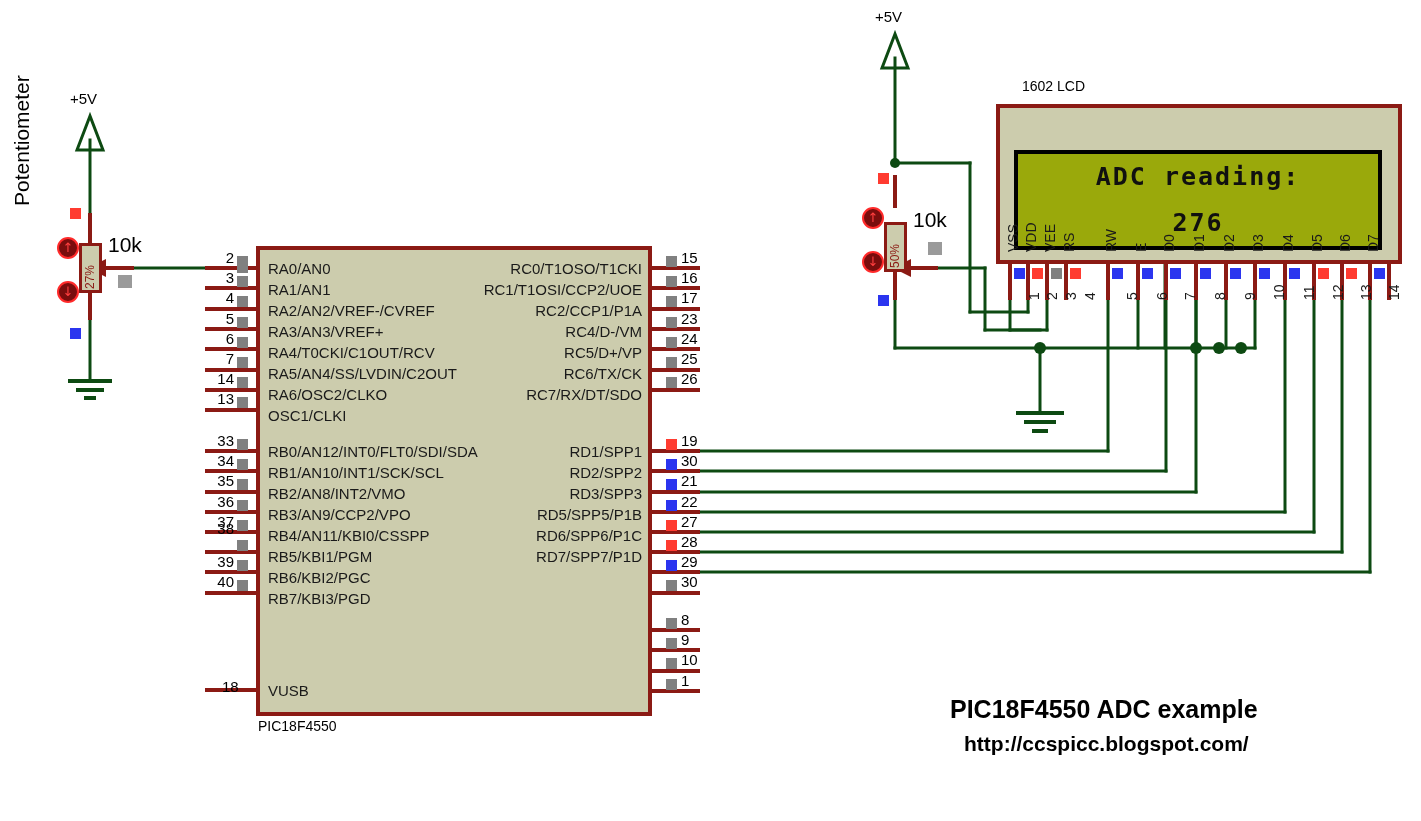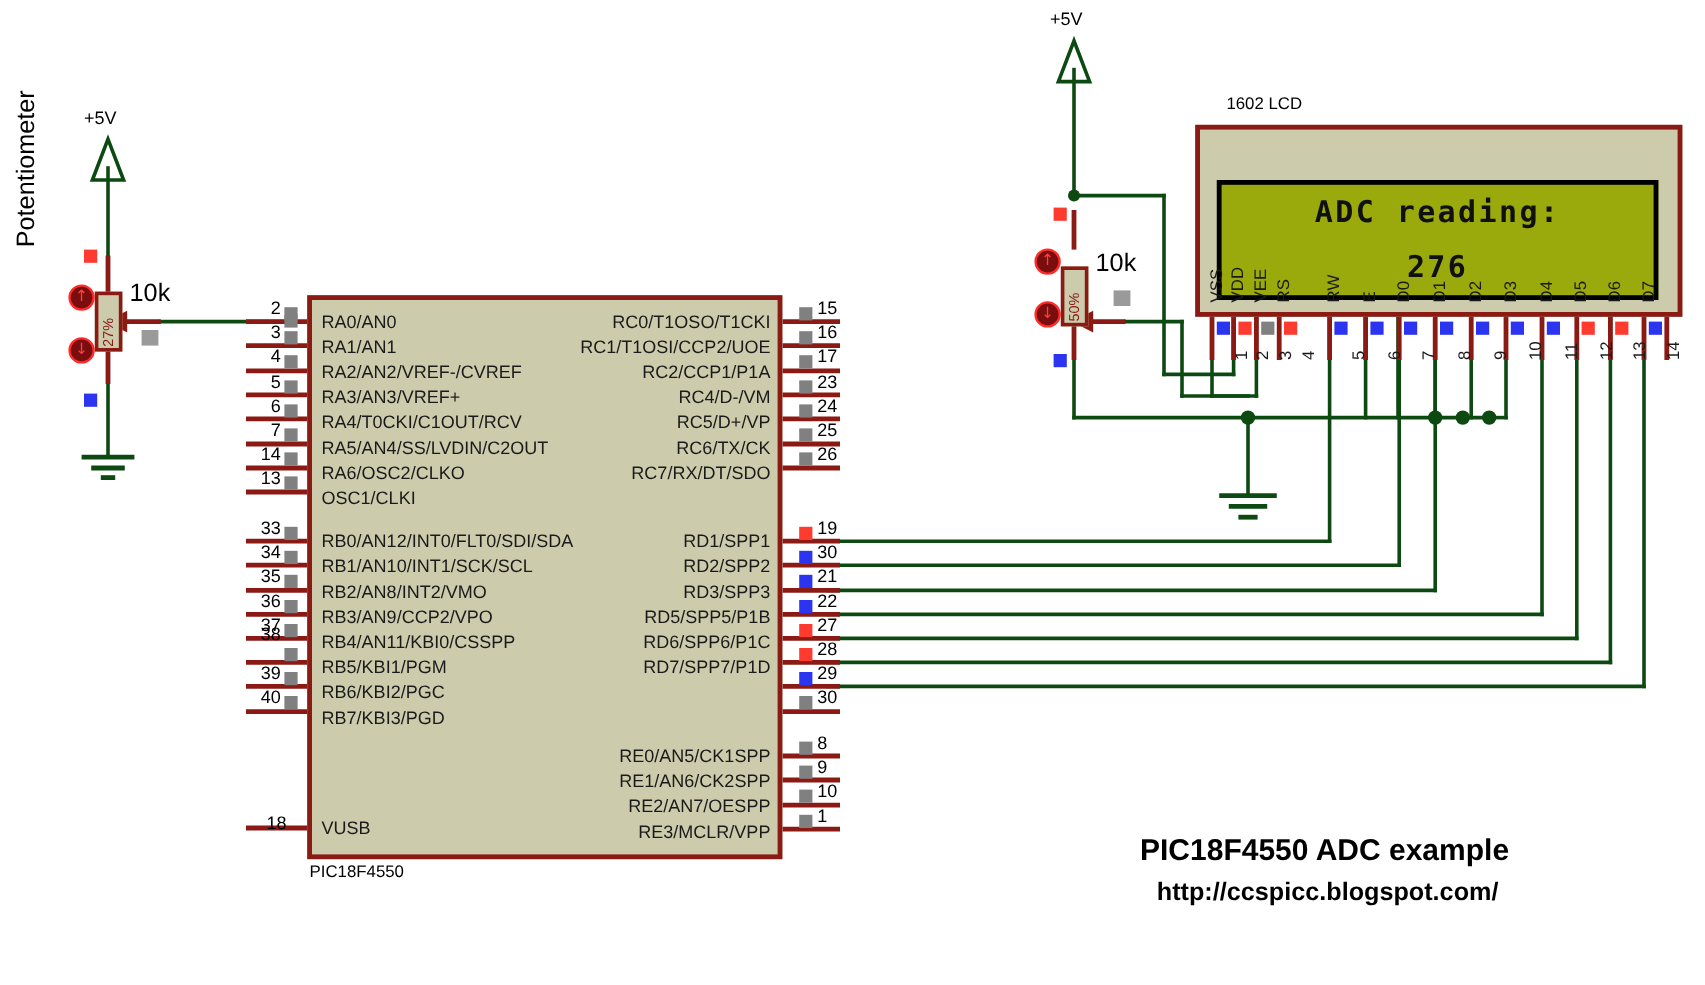--- a/index.html
+++ b/index.html
@@ -251,26 +251,20 @@
 
   <div class="abs" id="ic-portd-names" style="left:380px;top:441px;width:262px;text-align:right;">
       <div class="lbl pinname" style="text-align: right;">RD1/SPP1</div>
       <div class="lbl pinname" style="text-align: right;">RD2/SPP2</div>
       <div class="lbl pinname" style="text-align: right;">RD3/SPP3</div>
       <div class="lbl pinname" style="text-align: right;">RD5/SPP5/P1B</div>
       <div class="lbl pinname" style="text-align: right;">RD6/SPP6/P1C</div>
       <div class="lbl pinname" style="text-align: right;">RD7/SPP7/P1D</div>
     </div>
 
-  <div class="abs" id="ic-porte-names" style="left:380px;top:620px;width:262px;text-align:right;">
-      <div class="lbl pinname" style="text-align: right;">RE0/AN5/CK1SPP</div>
-      <div class="lbl pinname" style="text-align: right;">RE1/AN6/CK2SPP</div>
-      <div class="lbl pinname" style="text-align: right;">RE2/AN7/OESPP</div>
-      <div class="lbl pinname" style="text-align: right;">RE3/MCLR/VPP</div>
-    </div>
 
   <div class="abs" id="pins-left-a">
       <div class="psq grey" style="left: 237px; top: 256px;"></div>
       <div class="abs lbl pinnum" style="top: 249px; left: 204px; width: 30px; text-align: right;">2</div>
       <div class="psq grey" style="left: 237px; top: 276.2px;"></div>
       <div class="abs lbl pinnum" style="top: 269.2px; left: 204px; width: 30px; text-align: right;">3</div>
       <div class="psq grey" style="left: 237px; top: 296.4px;"></div>
       <div class="abs lbl pinnum" style="top: 289.4px; left: 204px; width: 30px; text-align: right;">4</div>
       <div class="psq grey" style="left: 237px; top: 316.6px;"></div>
       <div class="abs lbl pinnum" style="top: 309.6px; left: 204px; width: 30px; text-align: right;">5</div>

